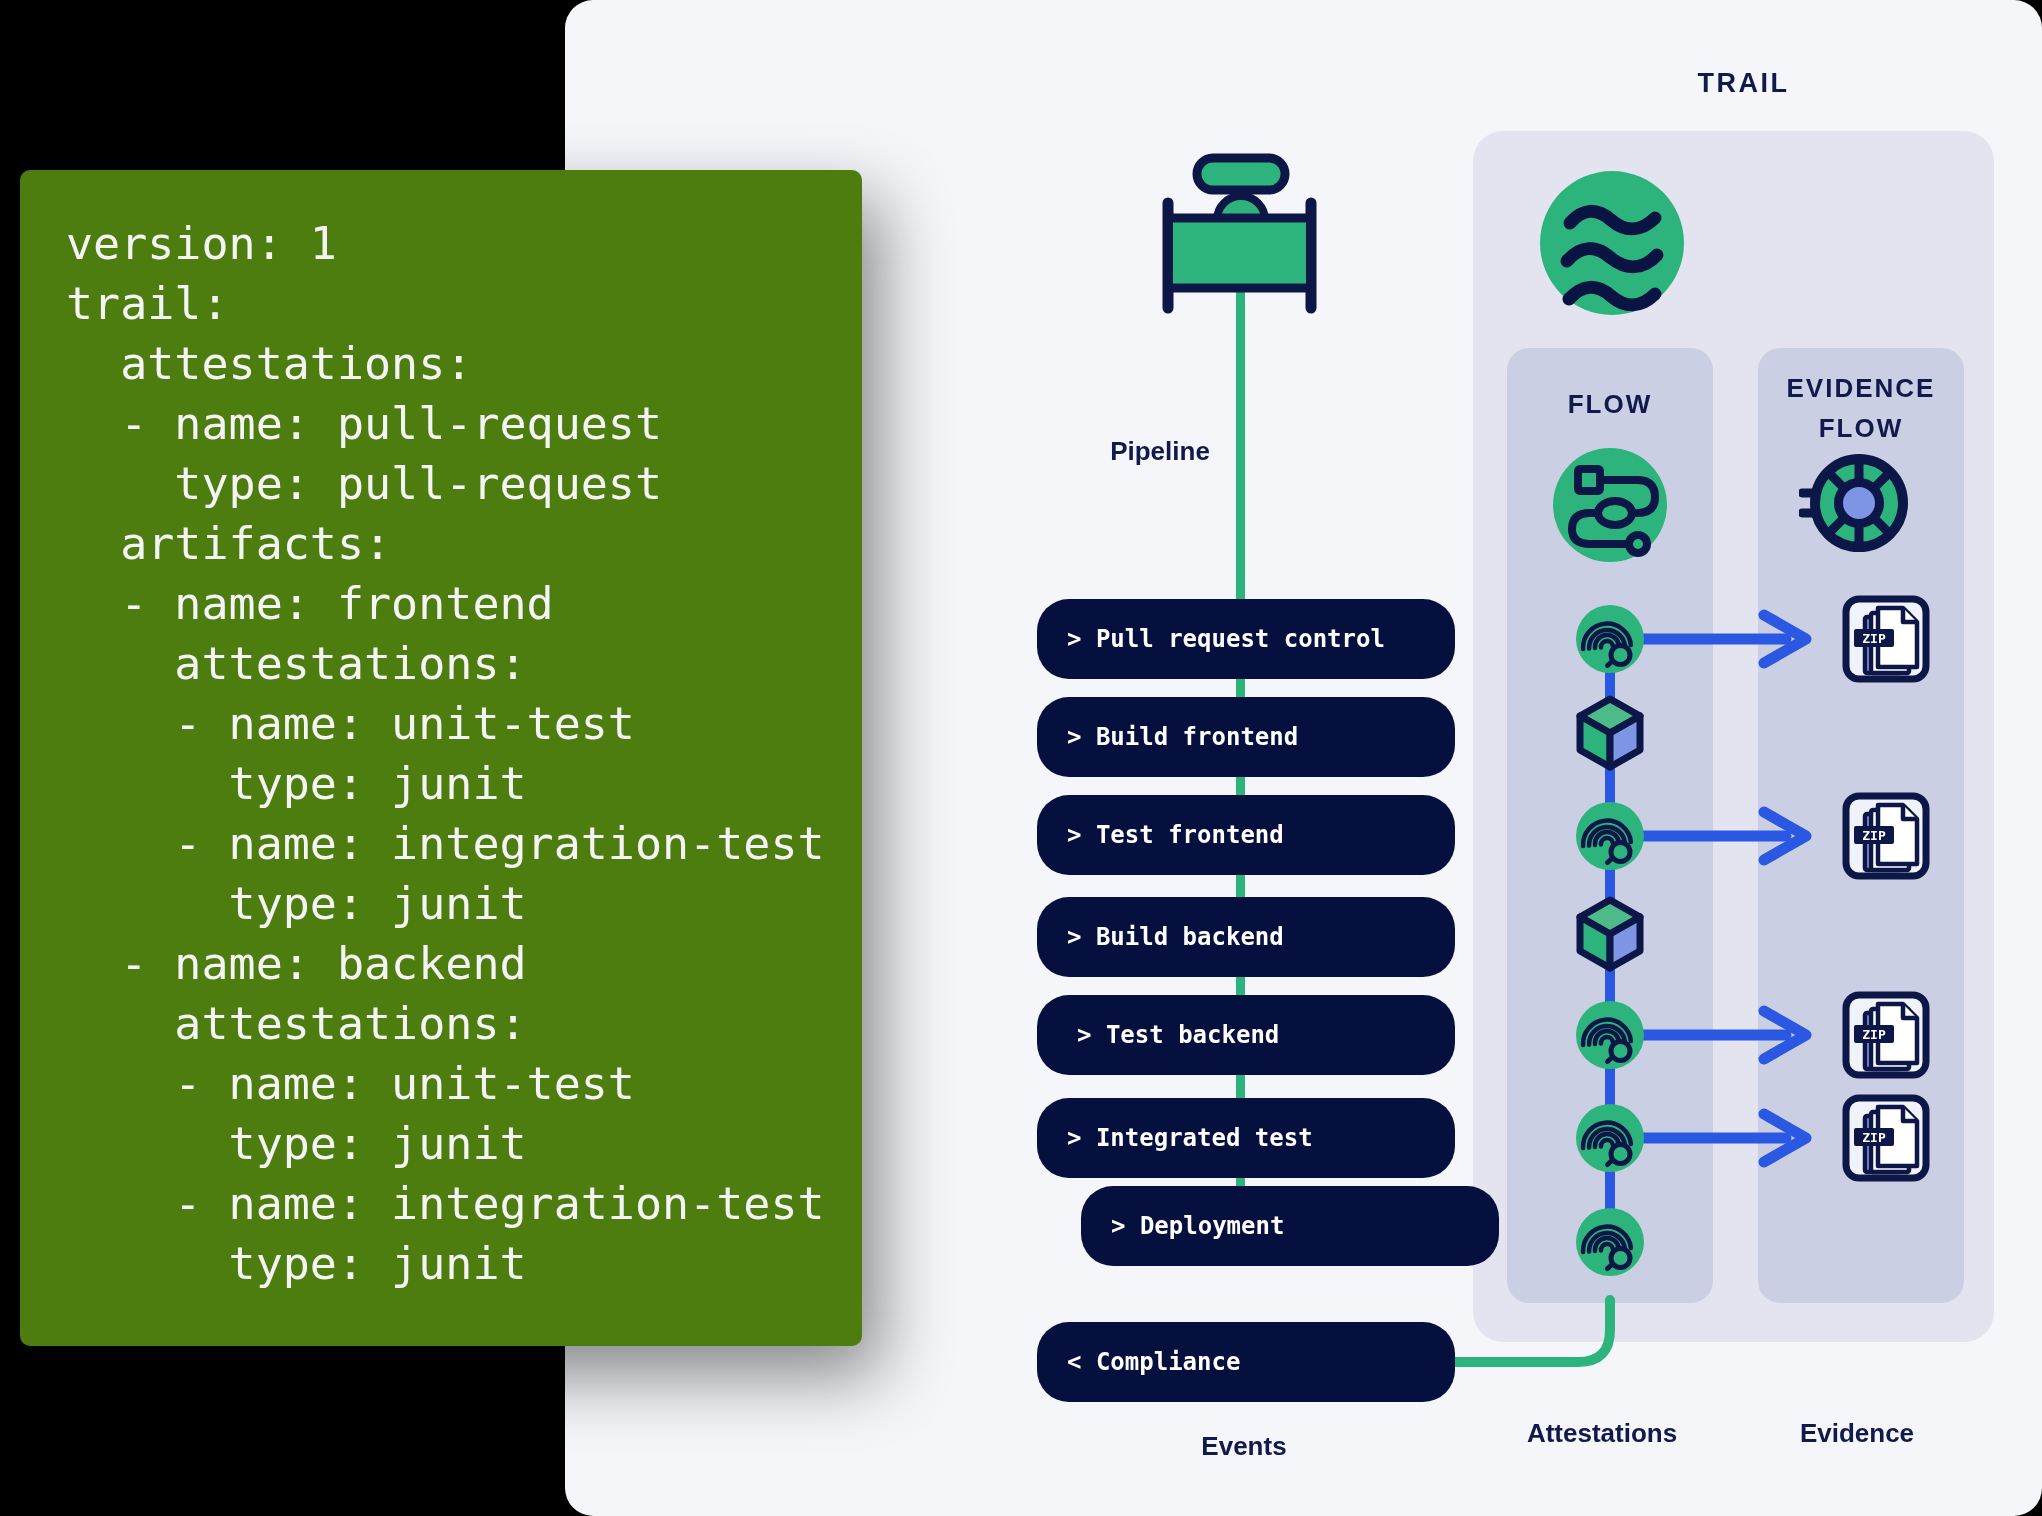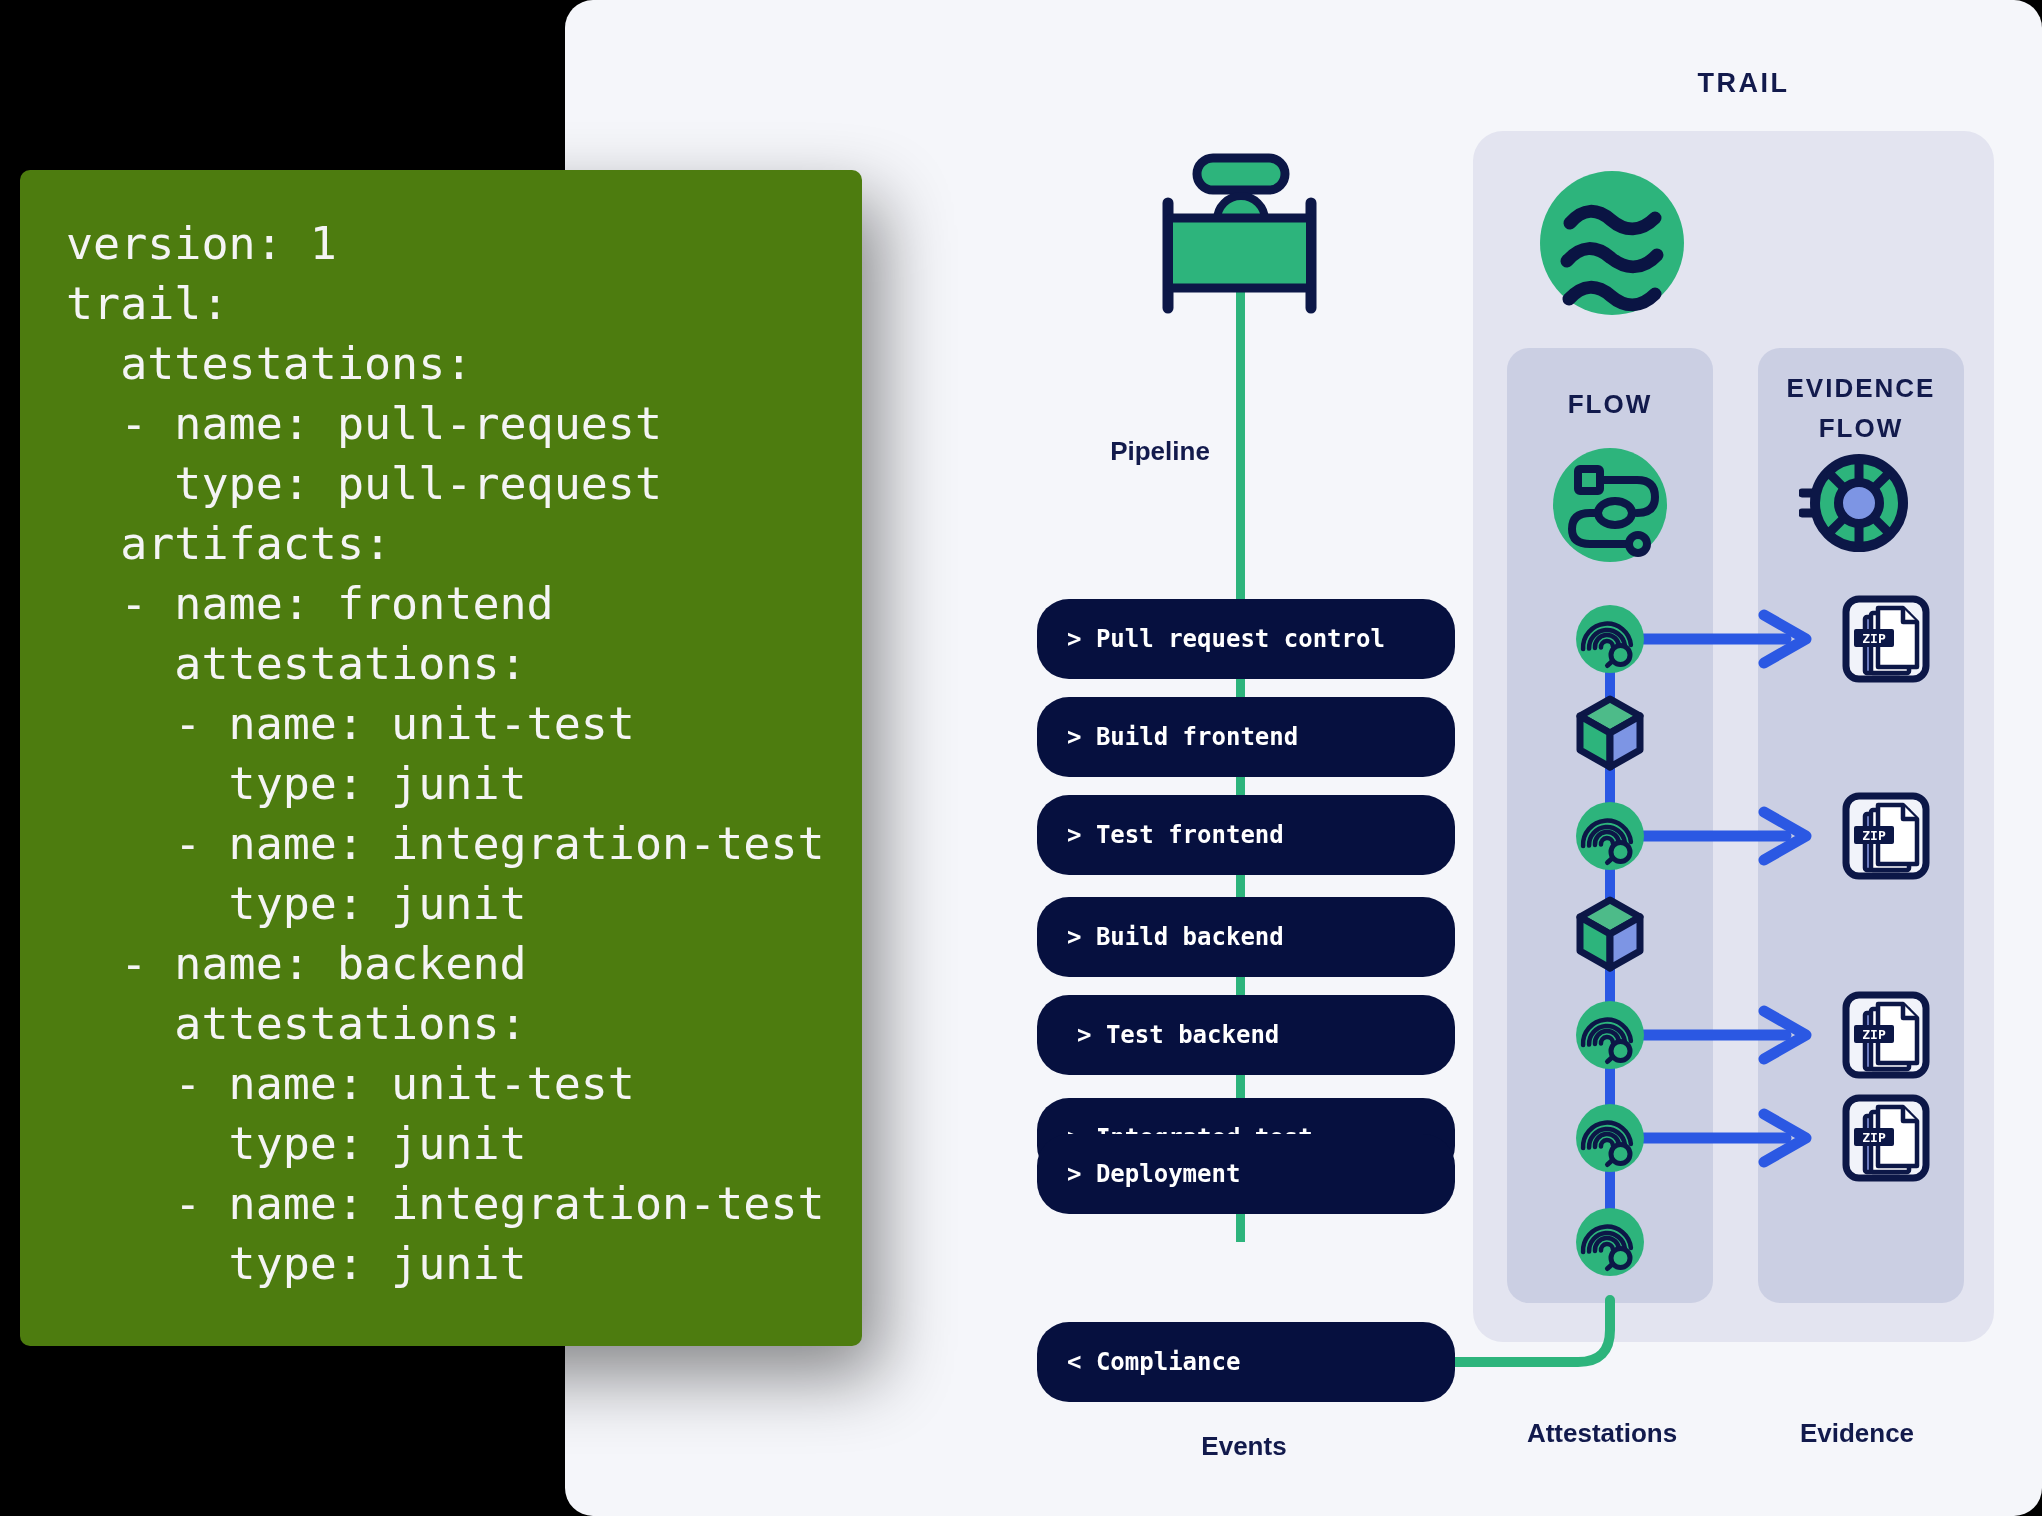--- a/index.html
+++ b/index.html
@@ -306,20 +306,20 @@
         <text x="32" y="47.5" text-anchor="middle" font-family="DejaVu Sans Mono, monospace" font-size="13" font-weight="bold" fill="#ffffff">ZIP</text>
       </svg>
   </div>
 
   <div class="event-btn" style="top:599px;">&gt; Pull request control</div>
   <div class="event-btn" style="top:697px;">&gt; Build frontend</div>
   <div class="event-btn" style="top:795px;">&gt; Test frontend</div>
   <div class="event-btn" style="top:897px;">&gt; Build backend</div>
   <div class="event-btn" style="top:995px;padding-left:40px;">&gt; Test backend</div>
   <div class="event-btn" style="top:1098px;">&gt; Integrated test</div>
-  <div class="event-btn" style="top:1134px;">&gt; Deployment</div>
+  <div class="event-btn" style="top:1186px;margin-left:44px;">&gt; Deployment</div>
   <div class="event-btn" style="top:1322px;">&lt; Compliance</div>
 
   <div class="mini-label" style="left:1144px;top:1431px;width:200px;">Events</div>
   <div class="mini-label" style="left:1502px;top:1418px;width:200px;">Attestations</div>
   <div class="mini-label" style="left:1757px;top:1418px;width:200px;">Evidence</div>
 
 </div>
 
 </body></html>

